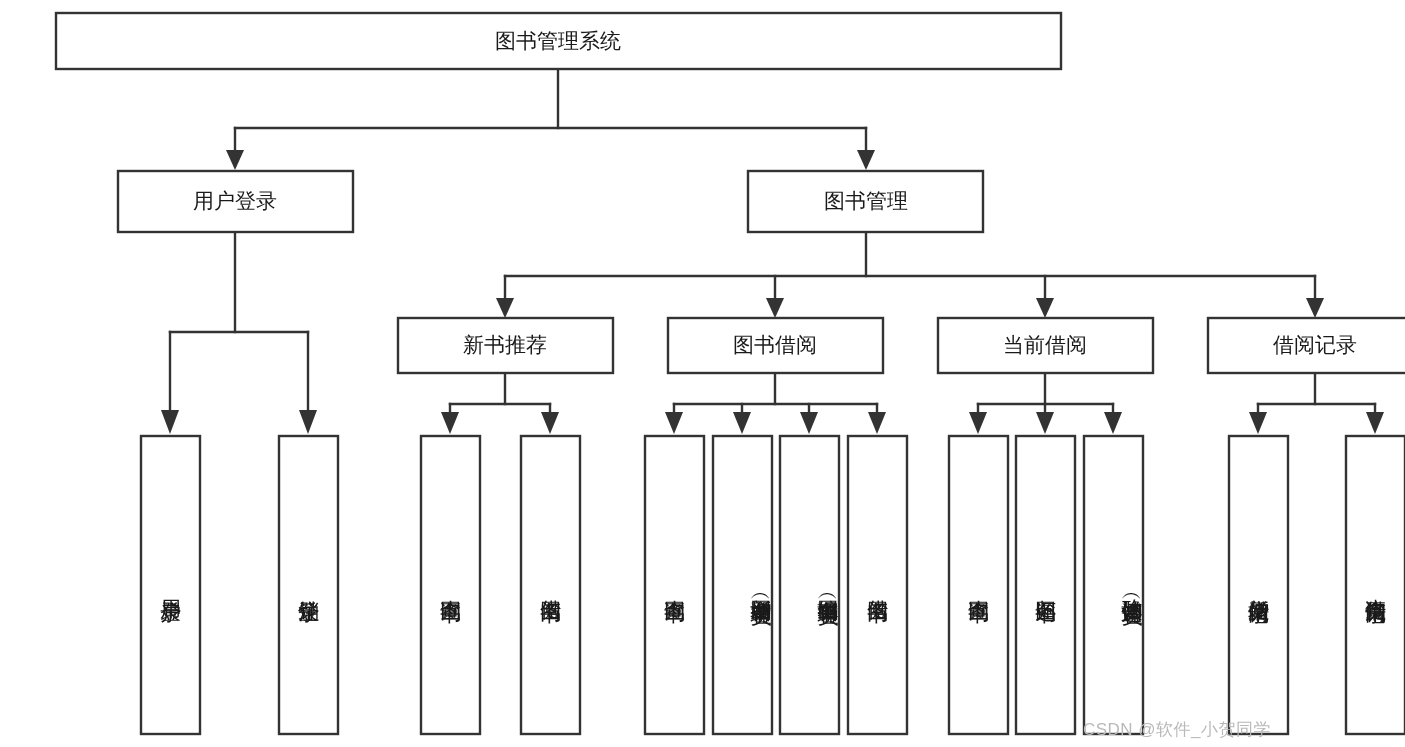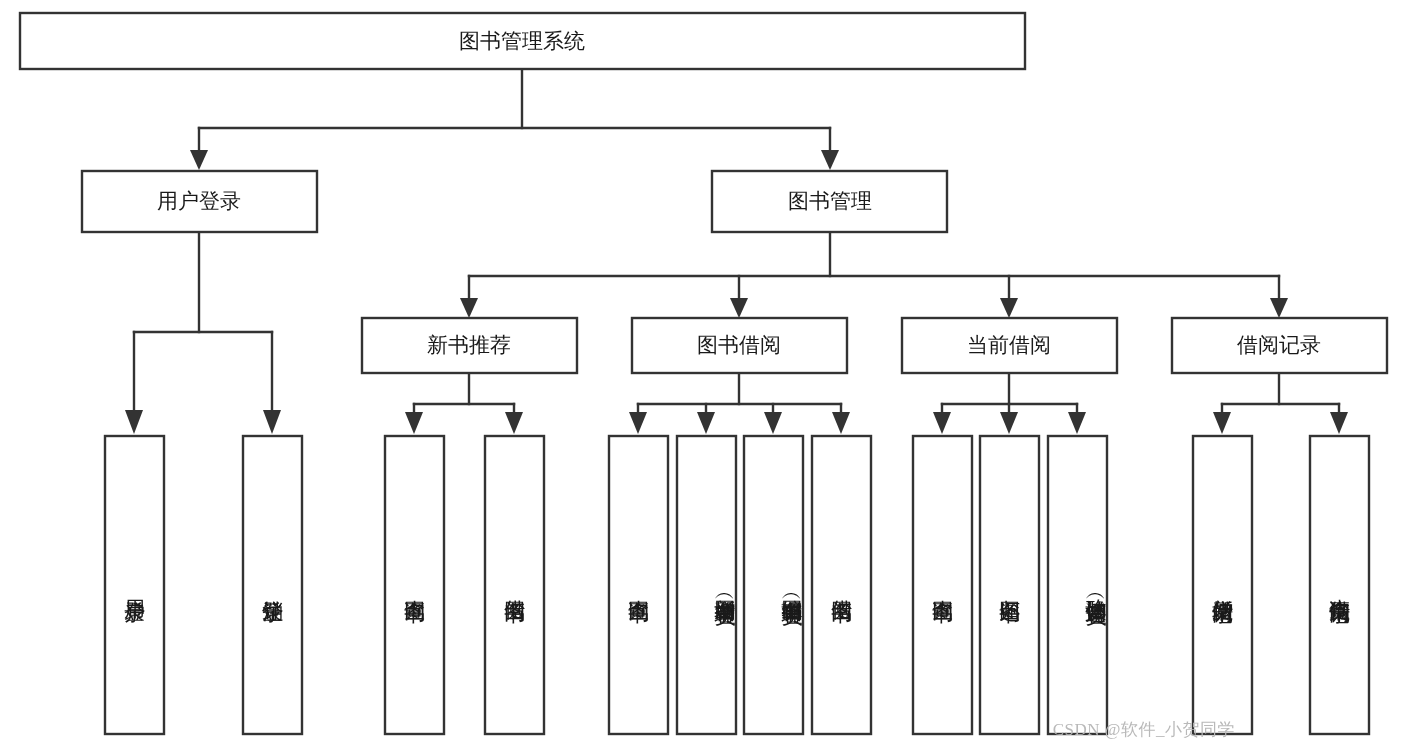--- a/index.html
+++ b/index.html
@@ -11,20 +11,21 @@
     width: 1405px;
     height: 747px;
     font-family: "Liberation Sans", "DejaVu Sans", sans-serif;
     position: relative;
     overflow: hidden;
   }
   #diagram-root {
     position: relative;
     width: 1243px;
     height: 747px;
+    margin-left: 36px;
   }
   svg.diagram-canvas {
     position: absolute;
     top: 0;
     left: 0;
     width: 1405px;
     height: 747px;
   }
   .node-box {
     fill: #ffffff;
@@ -60,21 +61,21 @@
     display: flex;
     align-items: center;
     justify-content: center;
     white-space: nowrap;
     pointer-events: none;
   }
   .watermark {
     position: absolute;
     right: 8px;
     bottom: 6px;
-    font-family: Liberation Serif, serif;
+    font-family: Liberation Sans, sans-serif;
     font-size: 17px;
     color: #b9b9b9;
     letter-spacing: 0.5px;
     user-select: none;
   }
 </style>
 </head>
 <body>
 
 <div id="diagram-root">

